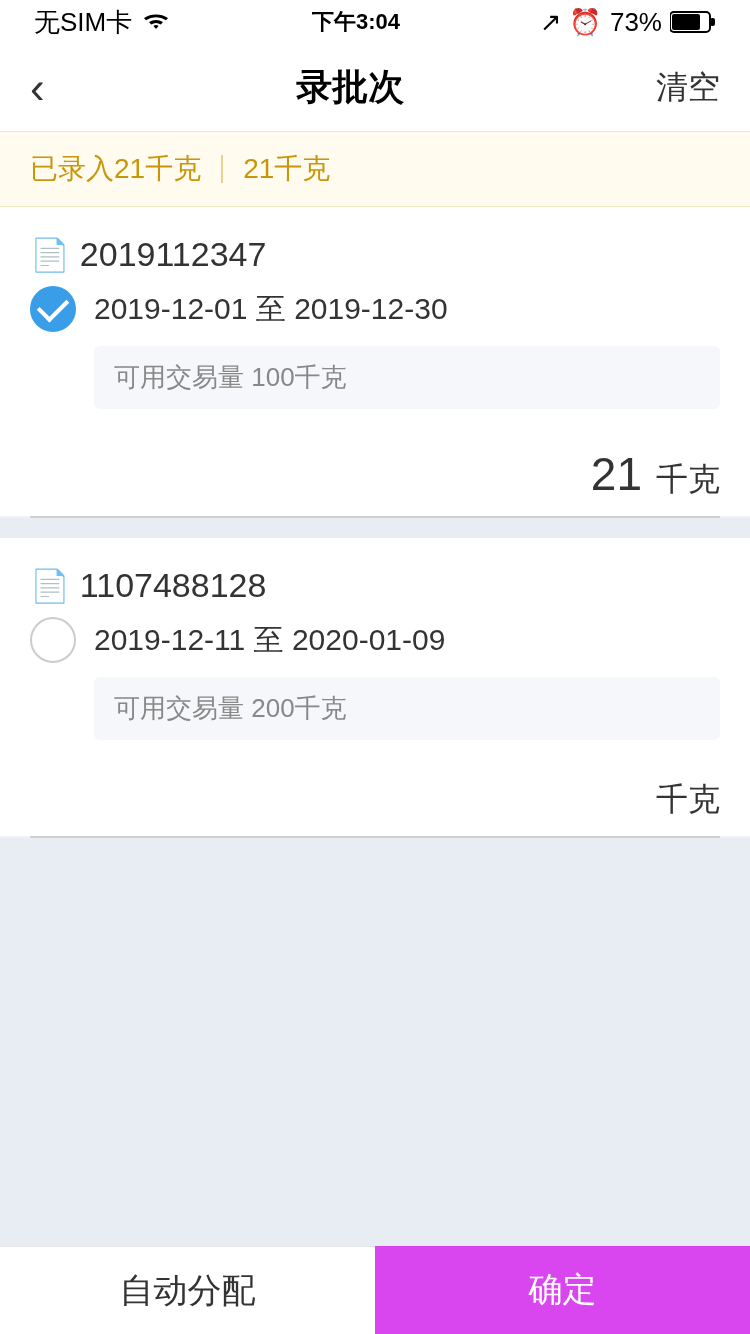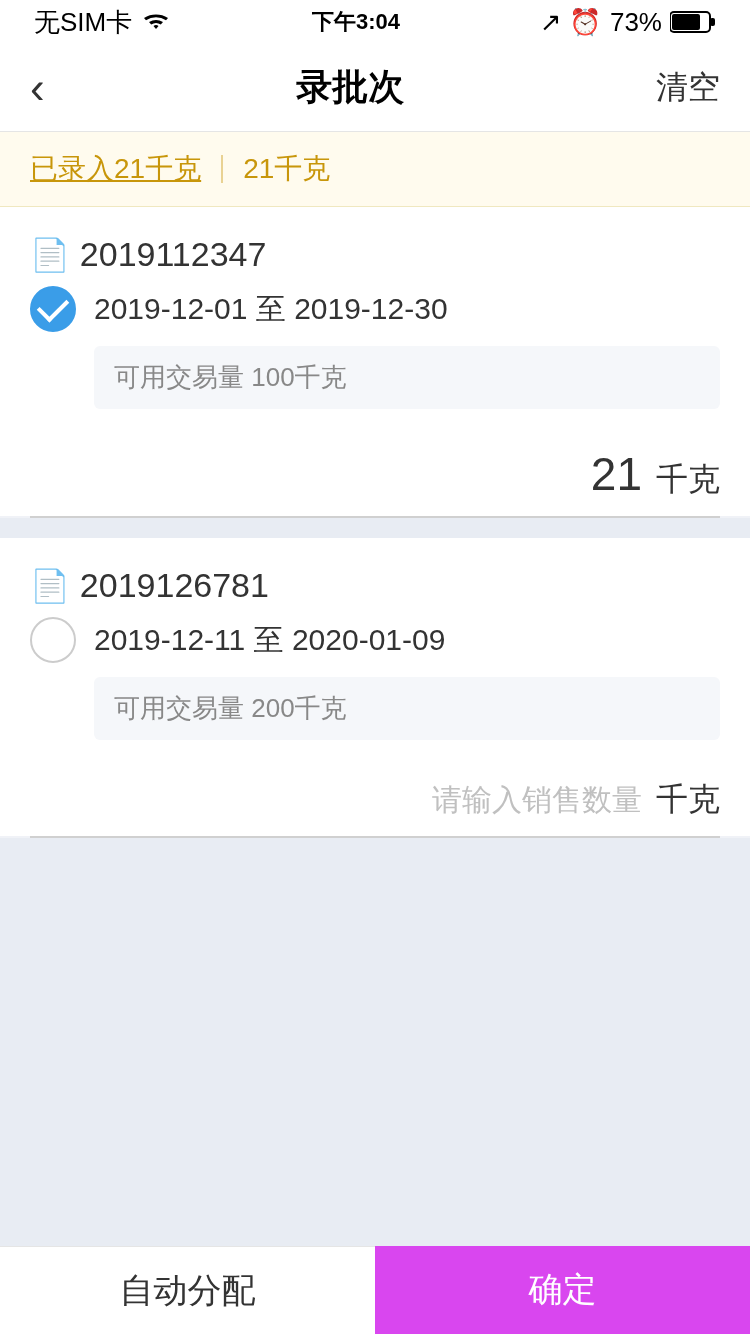--- a/index.html
+++ b/index.html
@@ -76,21 +76,20 @@
       background: #fffbee;
       padding: 18px 30px;
       display: flex;
       align-items: center;
       gap: 20px;
       border-bottom: 1px solid #f0e8c0;
     }
     .info-label {
       font-size: 28px;
       color: #c8960a;
-      text-decoration: underline;
     }
     .info-divider {
       width: 2px;
       height: 28px;
       background: #c8960a;
       opacity: 0.4;
     }
     .info-value {
       font-size: 28px;
       color: #c8960a;
@@ -309,31 +308,30 @@
     <span class="amount-value">21</span>
     <span class="amount-unit">千克</span>
   </div>
   <div class="amount-underline"></div>
 
   <div class="section-sep"></div>
 
   <div class="card">
     <div class="card-header">
       <span class="card-doc-icon">📄</span>
-      <span class="card-id">2019126781</span>
+      <span class="card-id">1107488128</span>
     </div>
     <div class="card-date-row">
       <div class="radio-circle"></div>
       <span class="card-date">2019-12-11 至 2020-01-09</span>
     </div>
     <div class="card-avail">可用交易量 200千克</div>
   </div>
 
   <div class="input-row">
-    <span class="input-placeholder">请输入销售数量</span>
     <span class="input-unit">千克</span>
   </div>
   <div class="input-underline"></div>
 
   <div class="empty-area"></div>
 
 </div>
 
 <div class="bottom-bar">
   <button class="btn-auto">自动分配</button>

